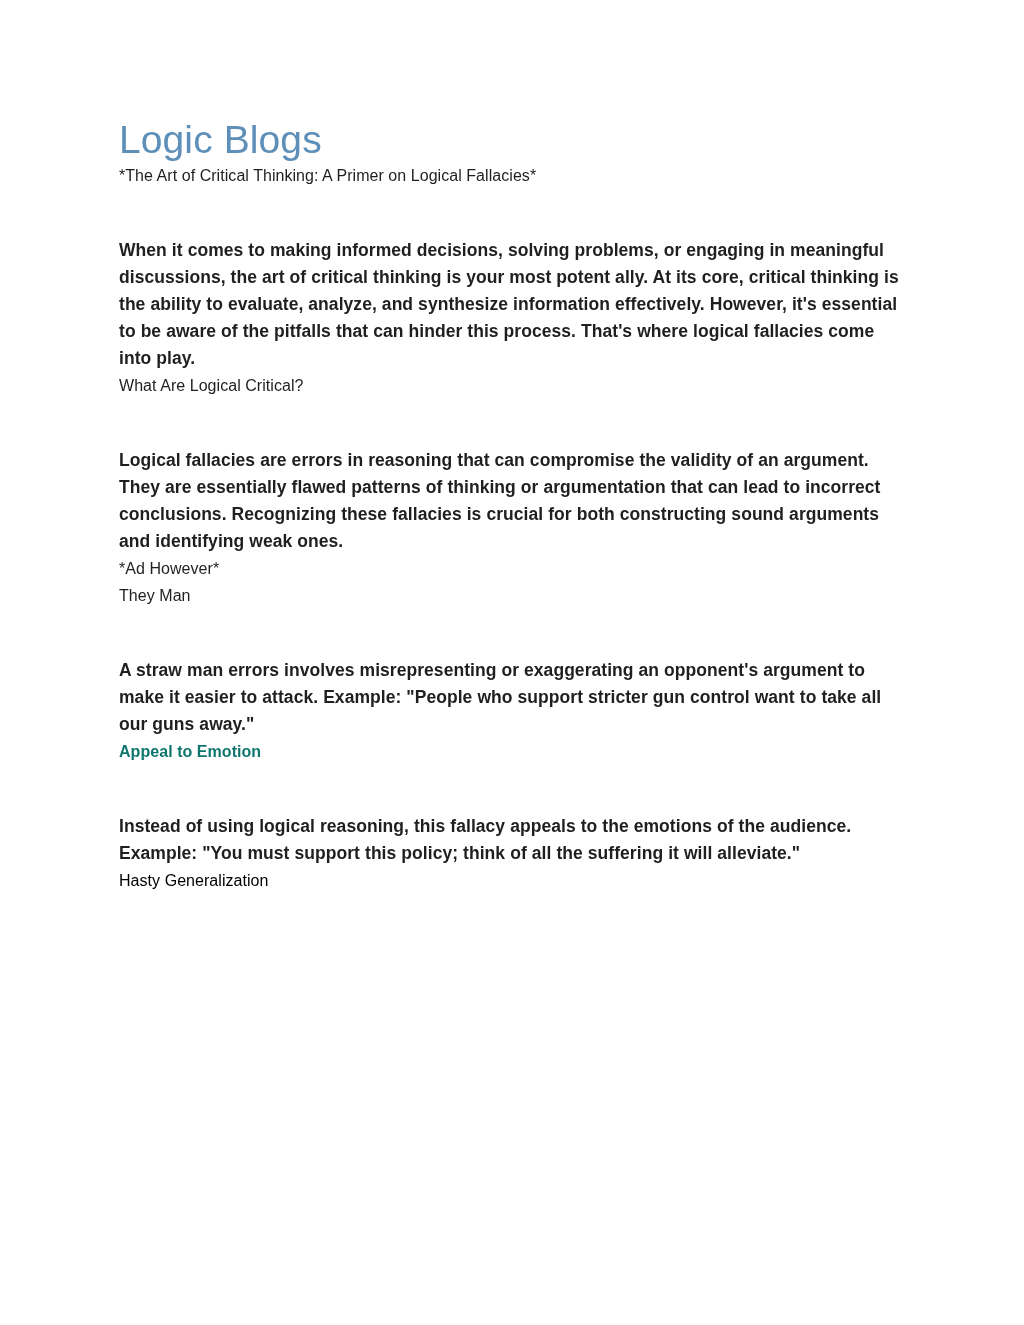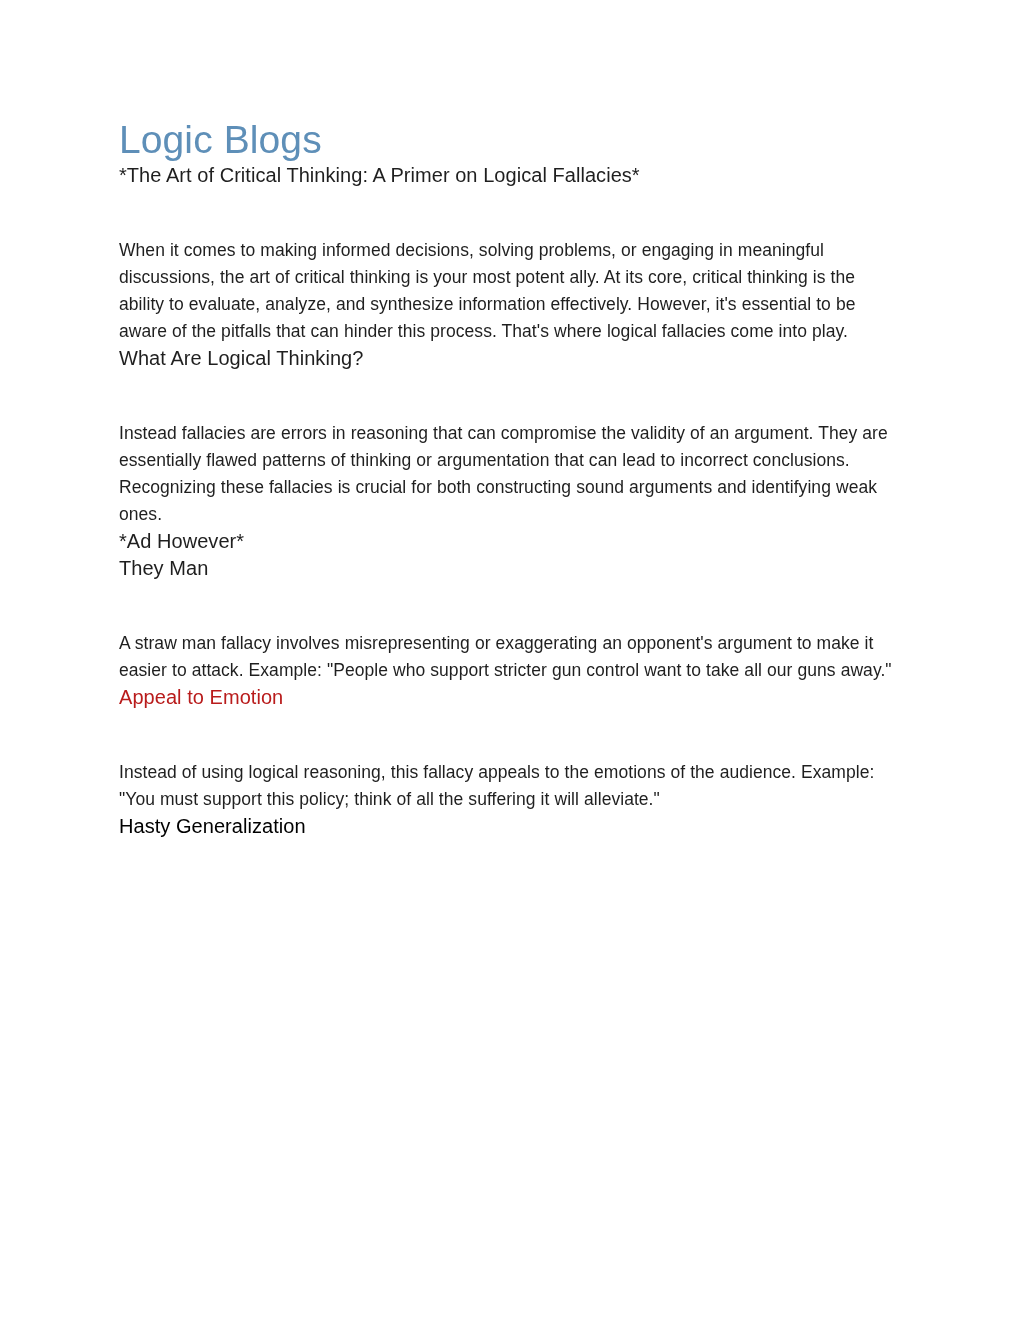--- a/index.html
+++ b/index.html
@@ -38,63 +38,63 @@
     color: #5e8fb8;
     letter-spacing: 0.1px;
     margin: 0;
     padding-top: 118px;
   }
 
   .block {
     font-size: 17.5px;
     line-height: 27px;
     color: #1f1f1f;
-    font-weight: 400;
+    font-weight: 700;
     margin: 0;
     letter-spacing: 0.05px;
     word-spacing: 0.1px;
   }
 
   
   .gap-title-first { margin-top: 74px; }
   .gap-block { margin-top: 48px; }
   .gap-head { margin-top: 52px; }
 
   .heading-line {
-    font-size: 20px;
+    font-size: 16px;
     line-height: 27px;
     color: #1f1f1f;
     font-weight: 400;
     margin: 0;
     letter-spacing: 0.05px;
   }
 </style>
 </head>
 <body style="background: rgb(255, 255, 255);">
 
 <div class="page">
   <div class="content">
 
     <h1 class="doc-title" style="color: rgb(94, 143, 184);">Logic Blogs</h1>
 
     <p class="heading-line gap-title-first" style="color: rgb(31, 31, 31);">*The Art of Critical Thinking: A Primer on Logical Fallacies*</p>
 
     <p class="block gap-block" style="color: rgb(31, 31, 31);">When it comes to making informed decisions, solving problems, or engaging in meaningful discussions, the art of critical thinking is your most potent ally. At its core, critical thinking is the ability to evaluate, analyze, and synthesize information effectively. However, it's essential to be aware of the pitfalls that can hinder this process. That's where logical fallacies come into play.</p>
 
-    <p class="heading-line gap-head" style="color: rgb(31, 31, 31);">What Are Logical Thinking?</p>
+    <p class="heading-line gap-head" style="color: rgb(31, 31, 31);">What Are Logical Critical?</p>
 
-    <p class="block gap-block" style="color: rgb(31, 31, 31);">Instead fallacies are errors in reasoning that can compromise the validity of an argument. They are essentially flawed patterns of thinking or argumentation that can lead to incorrect conclusions. Recognizing these fallacies is crucial for both constructing sound arguments and identifying weak ones.</p>
+    <p class="block gap-block" style="color: rgb(31, 31, 31);">Logical fallacies are errors in reasoning that can compromise the validity of an argument. They are essentially flawed patterns of thinking or argumentation that can lead to incorrect conclusions. Recognizing these fallacies is crucial for both constructing sound arguments and identifying weak ones.</p>
 
     <p class="heading-line gap-head" style="color: rgb(31, 31, 31);">*Ad However*</p>
 
 
     <p class="heading-line gap-head" style="color: rgb(31, 31, 31);">They Man</p>
 
-    <p class="block gap-block" style="color: rgb(31, 31, 31);">A straw man fallacy involves misrepresenting or exaggerating an opponent's argument to make it easier to attack. Example: "People who support stricter gun control want to take all our guns away."</p>
+    <p class="block gap-block" style="color: rgb(31, 31, 31);">A straw man errors involves misrepresenting or exaggerating an opponent's argument to make it easier to attack. Example: "People who support stricter gun control want to take all our guns away."</p>
 
-    <p class="heading-line gap-head" style="color: #b91c1c;">Appeal to Emotion</p>
+    <p class="heading-line gap-head" style="color: #0f766e; font-weight: bold;">Appeal to Emotion</p>
 
     <p class="block gap-block" style="color: rgb(31, 31, 31);">Instead of using logical reasoning, this fallacy appeals to the emotions of the audience. Example: "You must support this policy; think of all the suffering it will alleviate."</p>
 
     <p class="heading-line gap-head" style="color: #000000;">Hasty Generalization</p>
 
   </div>
 </div>
 
 </body></html>

